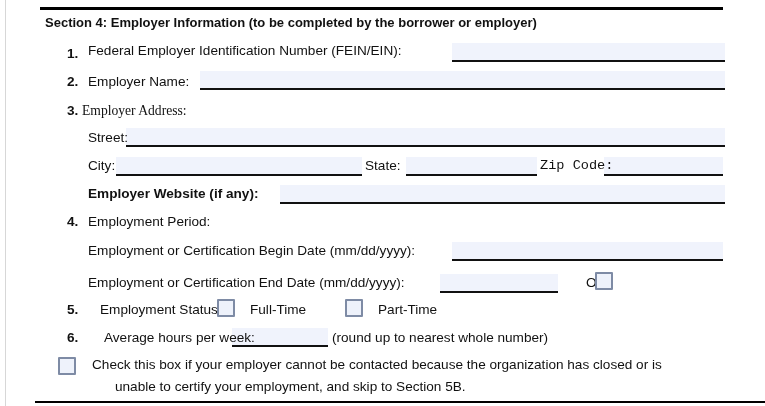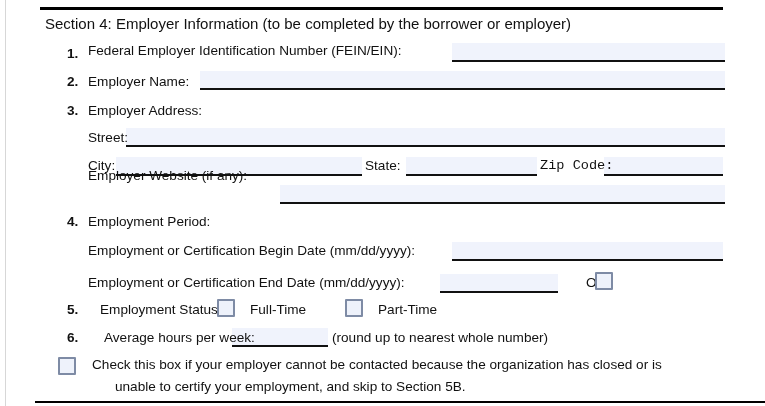--- a/index.html
+++ b/index.html
@@ -1,20 +1,20 @@
 <!DOCTYPE html>
 <html><head>
 <meta charset="utf-8">
 <style>
   html,body{margin:0;padding:0;background:#fff;}
   .page{position:relative;width:765px;height:406px;background:#ffffff;
         font-family:"Liberation Sans",sans-serif;color:#111;overflow:hidden;}
   .page-edge{position:absolute;left:5px;top:0;width:1px;height:406px;background:#d7d7d7;}
   .rule{position:absolute;background:#000;}
-  .heading{position:absolute;font-size:15px;font-weight:normal;white-space:nowrap;}
+  .heading{position:absolute;font-size:13px;font-weight:bold;white-space:nowrap;}
   .txt{position:absolute;white-space:nowrap;font-size:13.6px;line-height:15px;}
   .num{font-weight:bold;}
   .field{position:absolute;background:#f0f3fc;border-bottom:2px solid #111;
          box-sizing:border-box;height:19px;font-size:13px;padding:0 2px;}
   .checkbox{position:absolute;width:18px;height:18px;box-sizing:border-box;
             background:#eef2fb;border:2px solid #7e8ba5;border-radius:1px;}
 </style>
 </head>
 <body>
 
@@ -36,26 +36,26 @@
   <div class="field" style="left:440px;top:274px;width:118px;"></div>
   <div class="field" style="left:232px;top:328px;width:96px;"></div>
 
   <div class="txt num" style="left:67px;top:46px;">1.</div>
   <div class="txt" style="left:88px;top:43px;">Federal Employer Identification Number (FEIN/EIN):</div>
 
   <div class="txt num" style="left:67px;top:74px;">2.</div>
   <div class="txt" style="left:88px;top:74px;">Employer Name:</div>
 
   <div class="txt num" style="left:67px;top:103px;">3.</div>
-  <div class="txt" style="left:88px;top:103px;">Employer Address:</div>
+  <div class="txt" style="left:82px;top:103px;font-family:Liberation Serif, serif;">Employer Address:</div>
   <div class="txt" style="left:88px;top:130px;">Street:</div>
   <div class="txt" style="left:88px;top:158px;">City:</div>
   <div class="txt" style="left:365px;top:158px;">State:</div>
   <div class="txt" style="left:540px;top:158px;font-family:Liberation Mono, monospace;">Zip Code:</div>
-  <div class="txt" style="left:88px;top:168px;">Employer Website (if any):</div>
+  <div class="txt" style="left:88px;top:186px;font-weight:bold;">Employer Website (if any):</div>
 
   <div class="txt num" style="left:67px;top:214px;">4.</div>
   <div class="txt" style="left:88px;top:214px;">Employment Period:</div>
   <div class="txt" style="left:88px;top:275px;">Employment or Certification End Date (mm/dd/yyyy):</div>
   <div class="txt" style="left:88px;top:243px;">Employment or Certification Begin Date (mm/dd/yyyy):</div>
   <div class="txt" style="left:586px;top:275px;">OR</div>
   <div class="checkbox" style="left:595px;top:272px;"></div>
 
   <div class="txt num" style="left:67px;top:302px;">5.</div>
   <div class="txt" style="left:88px;top:302px;margin-left:12px;">Employment Status:</div>

